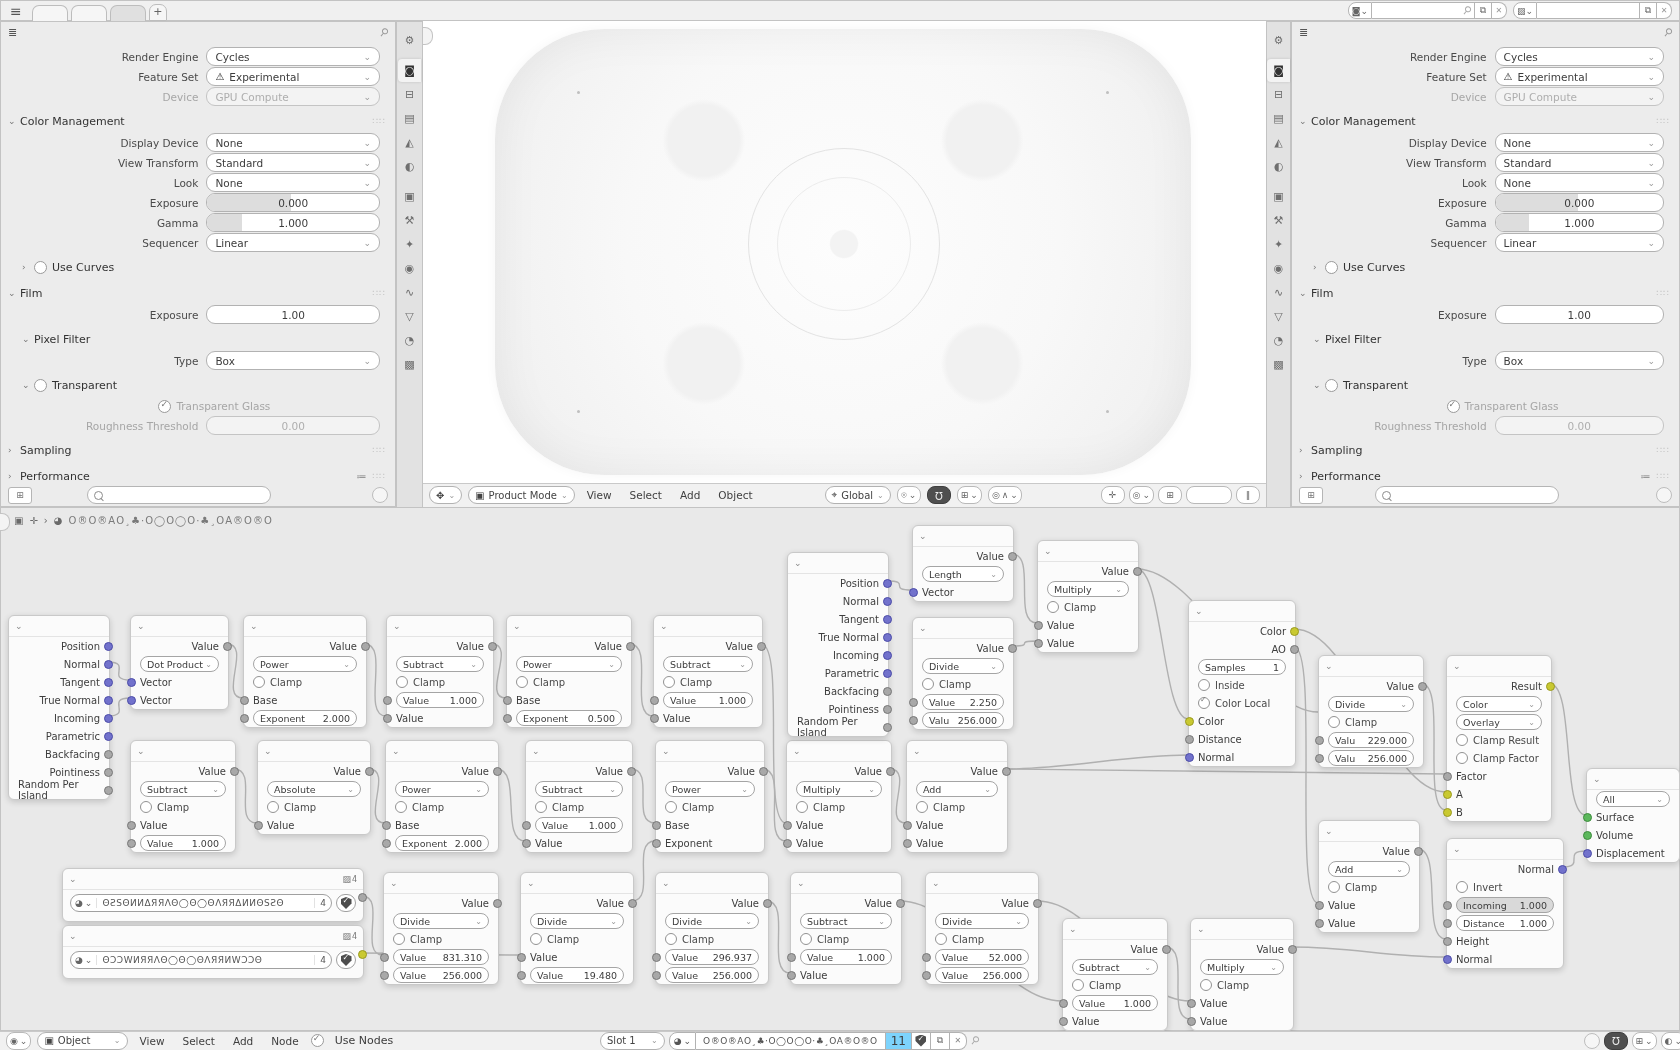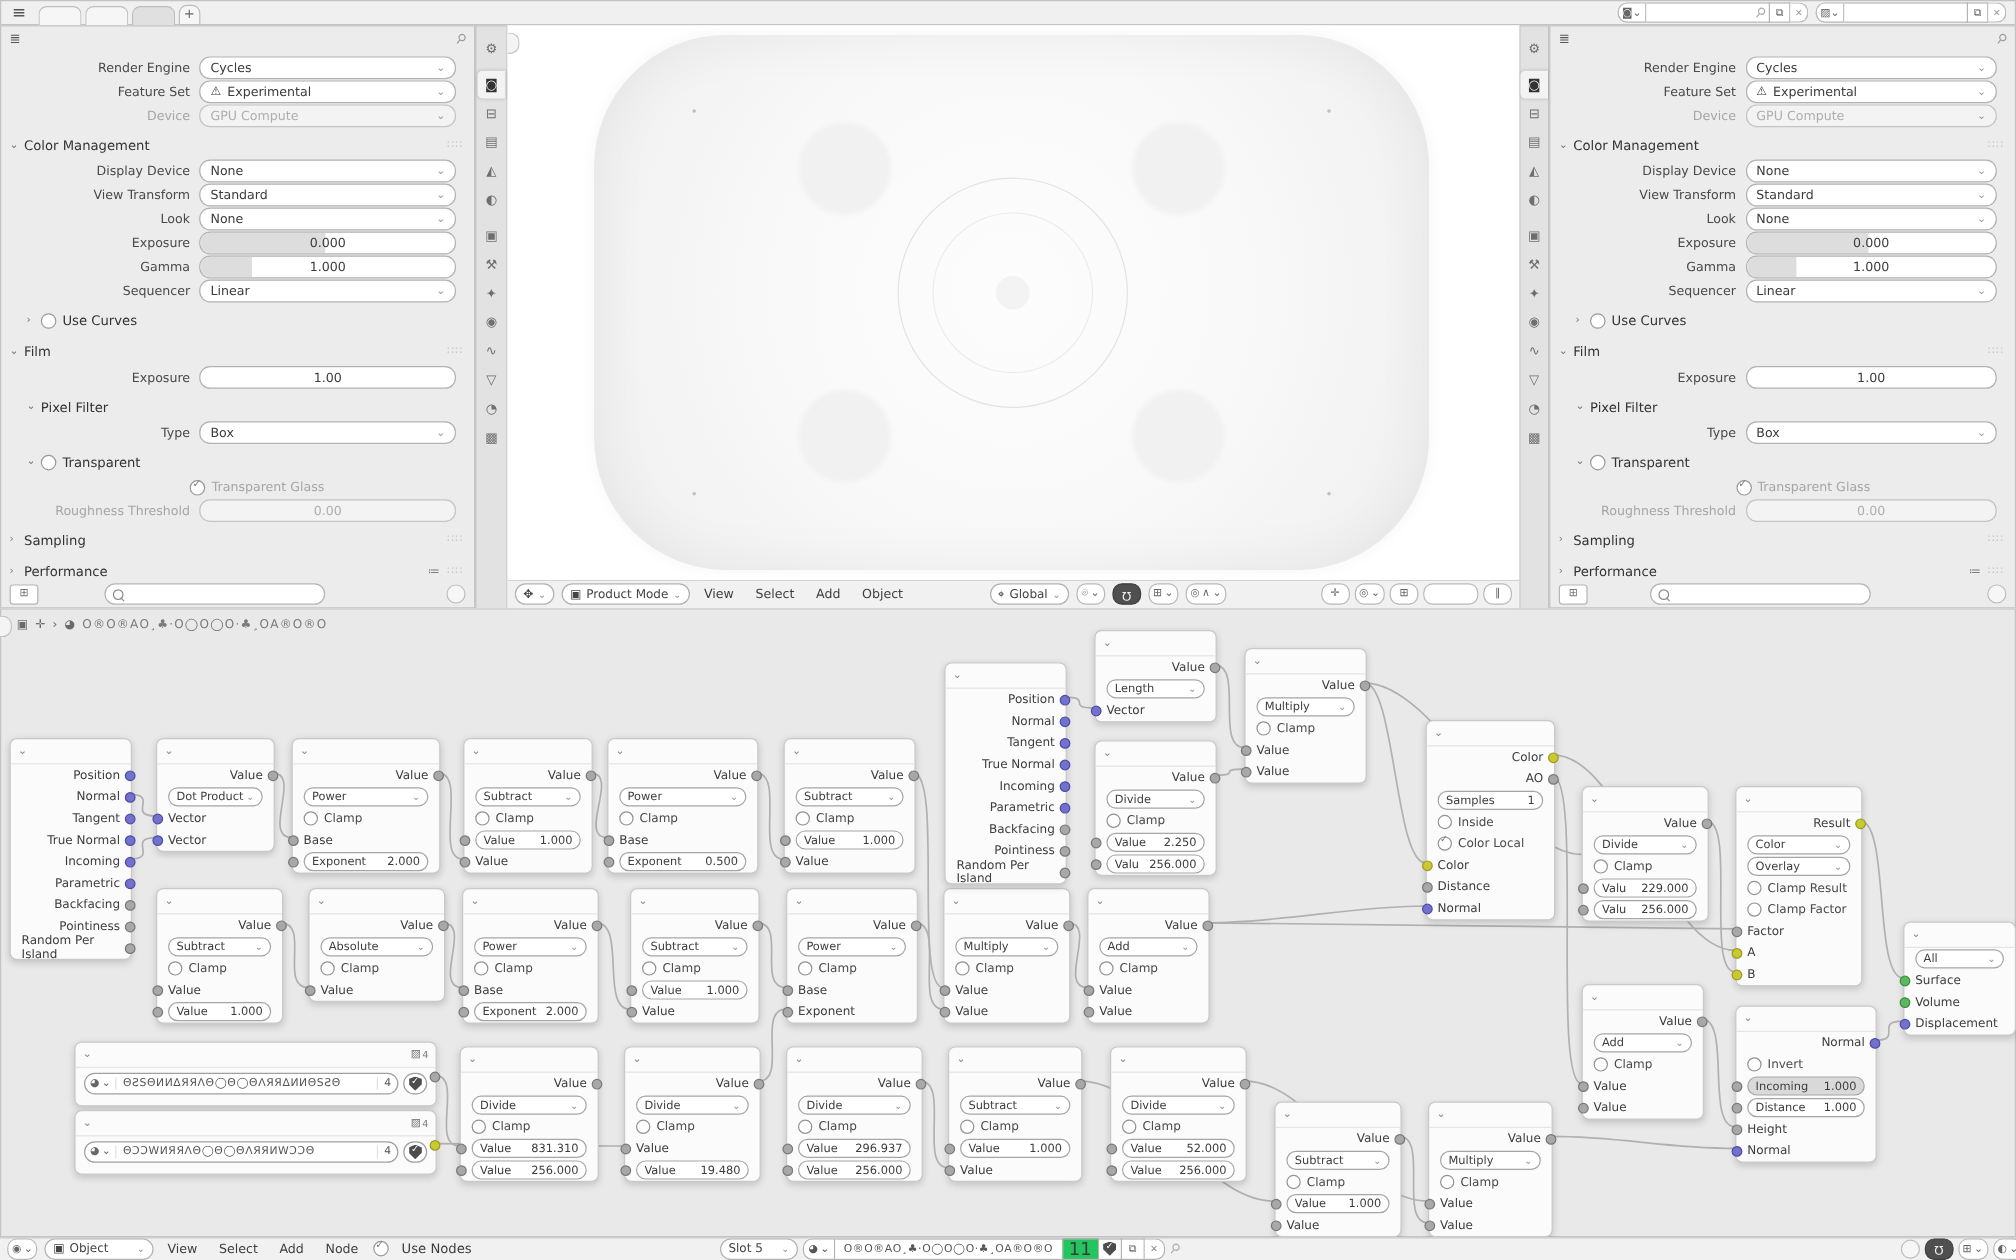--- a/index.html
+++ b/index.html
@@ -21,21 +21,21 @@
   .idsel .rnd{border:1px solid #b5b5b5;border-left:none;background:#fff;height:15px;width:14px;border-radius:0 8px 8px 0;display:flex;align-items:center;justify-content:center;color:#999;font-size:8px;}
   
   .props{background:#ececec;display:flex;flex-direction:column;}
   #props-left{left:0;top:21px;width:396px;height:486px;}
   #props-right{left:1291px;top:21px;width:389px;height:486px;}
   .props-head{height:22px;display:flex;align-items:center;padding:0 8px;}
   .props-head .picon{color:#555;font-size:11px;}
   .props-head .ppin{margin-left:auto;color:#9a9a9a;transform:rotate(40deg);font-size:11px;}
   .props-body{flex:1;padding:2px 0 0 0;overflow:hidden;}
   .prow{display:flex;align-items:center;height:17px;margin:3px 0;}
-  .prow .plabel{flex:0 0 40%;text-align:right;padding-right:8px;color:#4a4a4a;font-size:10.5px;white-space:nowrap;}
+  .prow .plabel{flex:0 0 40%;text-align:right;padding-right:8px;color:#4a4a4a;font-size:10.5px;white-space:nowrap;padding-left:40px;}
   .prow.dim .plabel{color:#a6a6a6;}
   .prow .pfield{flex:1;margin-right:16px;}
   .pill{position:relative;height:17px;border:1px solid #b2b2b2;border-radius:9px;background:#fff;display:flex;align-items:center;padding:0 8px;overflow:hidden;font-size:10.5px;}
   .pill .chev{margin-left:auto;color:#9a9a9a;font-size:9px;}
   .pill .warn{margin-right:5px;font-size:10px;color:#333;}
   .prow.dim .pill{color:#aeaeae;border-color:#c4c4c4;background:#f3f3f3;}
   .slider .fillbar{position:absolute;left:0;top:0;bottom:0;background:#ddd;}
   .slider .sval{position:relative;width:100%;text-align:center;}
   .psection{display:flex;align-items:center;height:20px;margin-top:6px;padding-left:8px;color:#333;}
   .psection .schev{width:12px;color:#777;font-size:9px;}
@@ -120,21 +120,21 @@
   .dbpill .dbname{flex:1;padding:0 5px;font-size:9px;letter-spacing:.5px;color:#555;white-space:nowrap;overflow:hidden;}
   .dbpill .dbcount{border-left:1px solid #e2e2e2;padding:0 5px;font-size:9px;color:#555;}
   .dbshield{width:18px;height:16px;border:1px solid #a0a0a0;border-radius:9px;background:#fff;display:flex;align-items:center;justify-content:center;}
   
   #node-footer{left:0;top:1031px;width:1680px;height:19px;background:#f1f1f1;display:flex;align-items:center;padding:0 6px;gap:6px;box-shadow:inset 0 1px 0 #c9c9c9;}
   .nf-center{position:absolute;left:600px;display:flex;align-items:center;gap:4px;}
   .nf-right{margin-left:auto;display:flex;align-items:center;gap:4px;}
   .matgroup{display:flex;align-items:center;height:16px;}
   .matgroup .mico{border:1px solid #b2b2b2;background:#fff;border-radius:8px 0 0 8px;height:16px;display:flex;align-items:center;padding:0 4px;gap:2px;color:#555;font-size:9px;}
   .matgroup .mname{border:1px solid #b2b2b2;border-left:none;background:#fff;height:16px;display:flex;align-items:center;padding:0 7px;font-size:9px;letter-spacing:.5px;color:#555;}
-  .matgroup .mcount{border:1px solid #b2b2b2;border-left:none;background:#22c55e;height:16px;display:flex;align-items:center;padding:0 5px;font-size:15px;}
+  .matgroup .mcount{border:1px solid #b2b2b2;border-left:none;background:#7dd3fc;height:16px;display:flex;align-items:center;padding:0 5px;font-size:12px;}
   .matgroup .msq{border:1px solid #b2b2b2;border-left:none;background:#fff;height:16px;width:18px;display:flex;align-items:center;justify-content:center;color:#666;font-size:9px;}
   .matgroup .mrnd{border:1px solid #b2b2b2;border-left:none;background:#fff;height:16px;width:16px;border-radius:0 8px 8px 0;display:flex;align-items:center;justify-content:center;color:#888;font-size:8px;}
   .pin-gray{color:#ababab;transform:rotate(40deg);font-size:11px;}
 </style>
 </head>
 <body>
 
 <div id="topbar" class="region">
   <span class="hamburger">≡</span>
   <div class="wtab"></div>
@@ -1614,21 +1614,21 @@
       <span class="chev">⌄</span>
     </span>
   <span class="hmenu">View</span>
   <span class="hmenu">Select</span>
   <span class="hmenu">Add</span>
   <span class="hmenu">Node</span>
   <span class="cbc ck"></span>
   <span>Use Nodes</span>
   <div class="nf-center">
     <span class="hpill">
-        <span style="min-width:40px;">Slot 5</span>
+        <span style="min-width:40px;">Slot 1</span>
         <span class="chev">⌄</span>
       </span>
     <div class="matgroup">
       <span class="mico">
           <span>◕</span>
           <span>⌄</span>
         </span>
       <span class="mname">Ο®Ο®ΑΟ¸♣·Ο◯Ο◯Ο·♣¸ΟΑ®Ο®Ο</span>
       <span class="mcount">11</span>
       <span class="msq">

